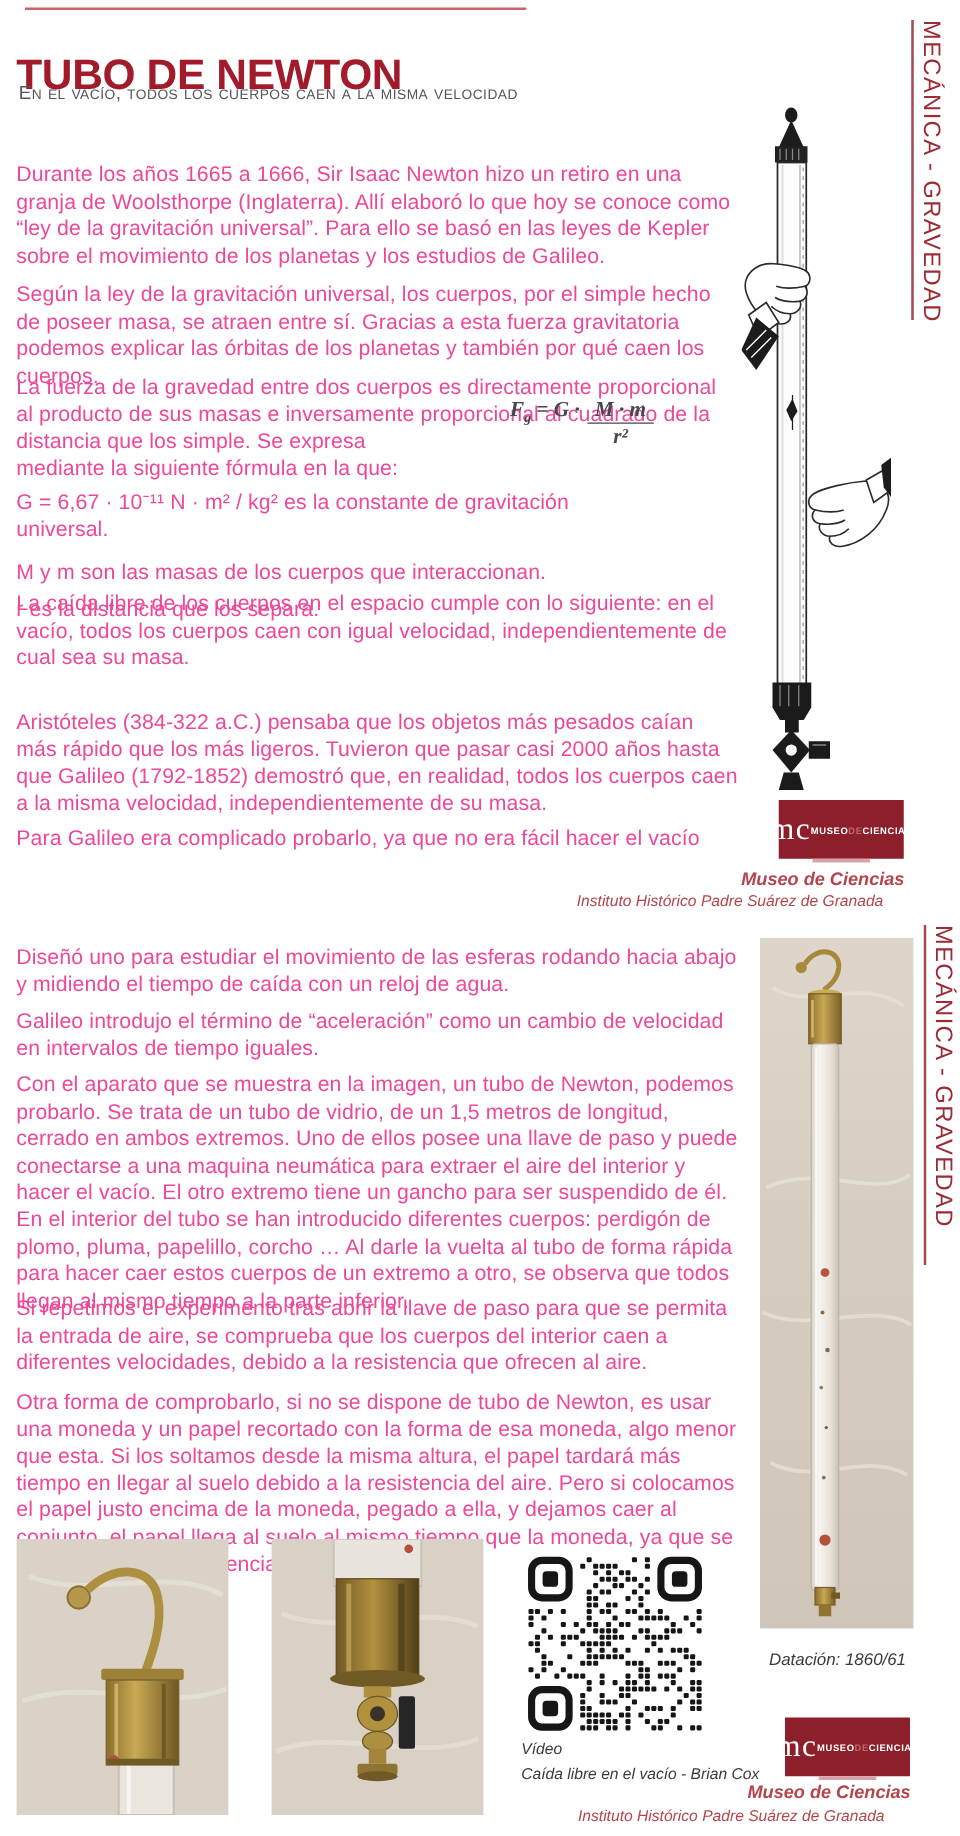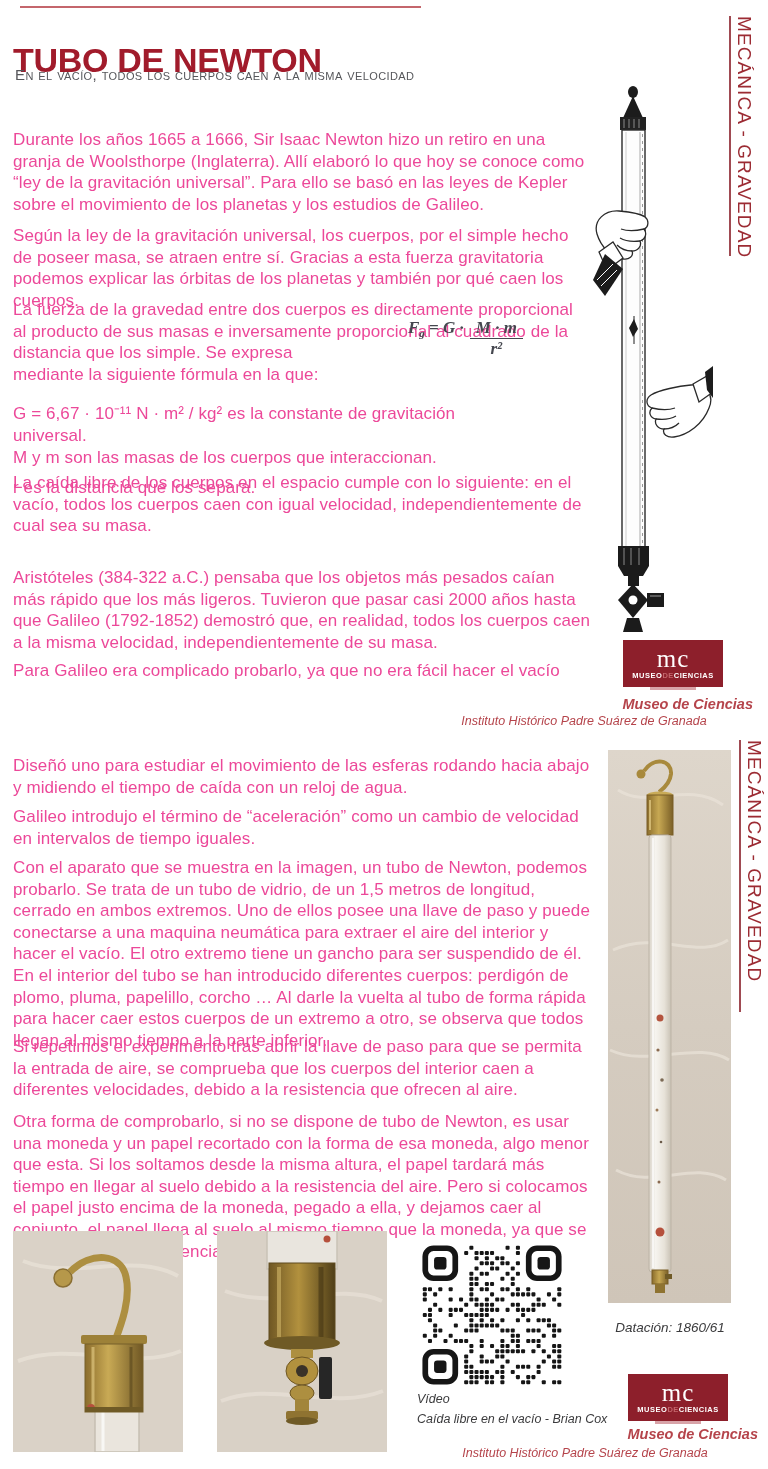--- a/index.html
+++ b/index.html
@@ -16,27 +16,27 @@
   .formula sub{font-size:11px}
   .frac{display:inline-flex;flex-direction:column;text-align:center;margin-left:6px}
   .frac .num{padding:0 6px}
   .frac .den{border-top:1.6px solid #45474F;padding:0 6px}
 
   .side-label{position:absolute;display:flex;align-items:stretch}
   .side-line{width:2px;background:#A04A52}
   .side-text{writing-mode:vertical-rl;font-size:19px;color:#9C2B33;letter-spacing:1.1px;line-height:1;padding-left:4px;white-space:nowrap}
 
   .logo{position:absolute;width:100px}
-  .logo-box{width:100px;height:47px;background:#8D1F2B;display:flex;flex-direction:column;align-items:center;justify-content:center}
+  .logo-box{width:100px;height:47px;background:#8D1F2B;display:flex;flex-direction:row;align-items:center;justify-content:center}
   .logo-mono{font-family:"Liberation Serif",serif;color:#fff;font-size:25px;line-height:22px;letter-spacing:1px}
   .logo-word{font-size:7.5px;font-weight:bold;letter-spacing:.5px;color:#fff;margin-top:1px;white-space:nowrap}
   .logo-word .de{color:#C4666C}
   .logo-strip{width:46px;height:3px;background:#D8A3A8;margin:0 auto}
 
-  .red-caption1{position:absolute;font-size:14.5px;font-style:italic;font-weight:bold;color:#B5444B;text-align:right;white-space:nowrap}
+  .red-caption1{position:absolute;font-size:14.5px;font-style:italic;font-weight:bold;color:#B5444B;text-align:left;white-space:nowrap}
   .red-caption2{position:absolute;font-size:12.5px;font-style:italic;color:#B5444B;text-align:center;white-space:nowrap}
 
   .photo{position:absolute;overflow:hidden}
   .photo svg{display:block}
 
   .qr{position:absolute;left:417px;top:1240px;width:150px;height:150px}
   .video-label{position:absolute;left:417px;top:1392px;font-size:12.5px;font-style:italic;color:#3B3B3D}
   .video-caption{position:absolute;left:417px;top:1412px;font-size:12.5px;font-style:italic;color:#3B3B3D}
   .datacion{position:absolute;left:600px;top:1320px;width:140px;text-align:center;font-size:13.5px;font-style:italic;color:#3B3B3D}
 </style>
@@ -60,21 +60,21 @@
   <p class="para" style="top:325px;width:350px">distancia que los simple.  Se expresa mediante la siguiente fórmula en la que:</p>
 
   <div class="formula">
     <span><span>F</span><sub>g</sub><span> = G ·</span></span>
     <span class="frac">
       <span class="num">M · m</span>
       <span class="den">r²</span>
     </span>
   </div>
 
-  <p class="para" style="top:386px;width:470px">G = 6,67 · 10⁻¹¹ N · m² / kg²   es la constante de gravitación universal.</p>
+  <p class="para" style="top:374px;width:470px">G = 6,67 · 10⁻¹¹ N · m² / kg²   es la constante de gravitación universal.</p>
   <p class="para" style="top:430px">M y m son las masas de los cuerpos que interaccionan.</p>
   <p class="para" style="top:460px">r es la distancia que los separa.</p>
   <p class="para" style="top:455px">La caída libre de los cuerpos en el espacio cumple con lo siguiente: en el vacío, todos los cuerpos caen con igual velocidad, independientemente de cual sea su masa.</p>
   <p class="para" style="top:550px">Aristóteles (384-322 a.C.) pensaba que los objetos más pesados caían más rápido que los más ligeros. Tuvieron que pasar casi 2000 años hasta que Galileo (1792-1852) demostró que, en realidad, todos los cuerpos caen a la misma velocidad, independientemente de su masa.</p>
   <p class="para" style="top:643px">Para Galileo era complicado probarlo, ya que no era fácil hacer el vacío</p>
   <p class="para" style="top:738px">Diseñó uno para estudiar el movimiento de las esferas rodando hacia abajo y midiendo el tiempo de caída con un reloj de agua.</p>
   <p class="para" style="top:789px">Galileo introdujo el término de “aceleración” como un cambio de velocidad en intervalos de tiempo iguales.</p>
   <p class="para" style="top:840px">Con el aparato que se muestra en la imagen, un tubo de Newton, podemos probarlo. Se trata de un tubo de vidrio, de un 1,5 metros de longitud, cerrado en ambos extremos. Uno de ellos posee una llave de paso y puede conectarse a una maquina neumática para extraer el aire del interior y hacer el vacío. El otro extremo tiene un gancho para ser suspendido de él. En el interior del tubo se han introducido diferentes cuerpos: perdigón de plomo, pluma, papelillo, corcho … Al darle la vuelta al tubo de forma rápida para hacer caer estos cuerpos de un extremo a otro, se observa que todos llegan al mismo tiempo a la parte inferior.</p>
   <p class="para" style="top:1019px">Si repetimos el experimento tras abrir la llave de paso para que se permita la entrada de aire, se comprueba que los cuerpos del interior caen a diferentes velocidades, debido a la resistencia que ofrecen al aire.</p>
   <p class="para" style="top:1094px">Otra forma de comprobarlo, si no se dispone de tubo de Newton, es usar una moneda y un papel recortado con la forma de esa moneda, algo menor que esta. Si los soltamos desde la misma altura, el papel tardará más tiempo en llegar al suelo debido a la resistencia del aire. Pero si colocamos el papel justo encima de la moneda, pegado a ella, y dejamos caer al conjunto, el papel llega al suelo al mismo tiempo que la moneda, ya que se ha suprimido su resistencia al aire.</p>

